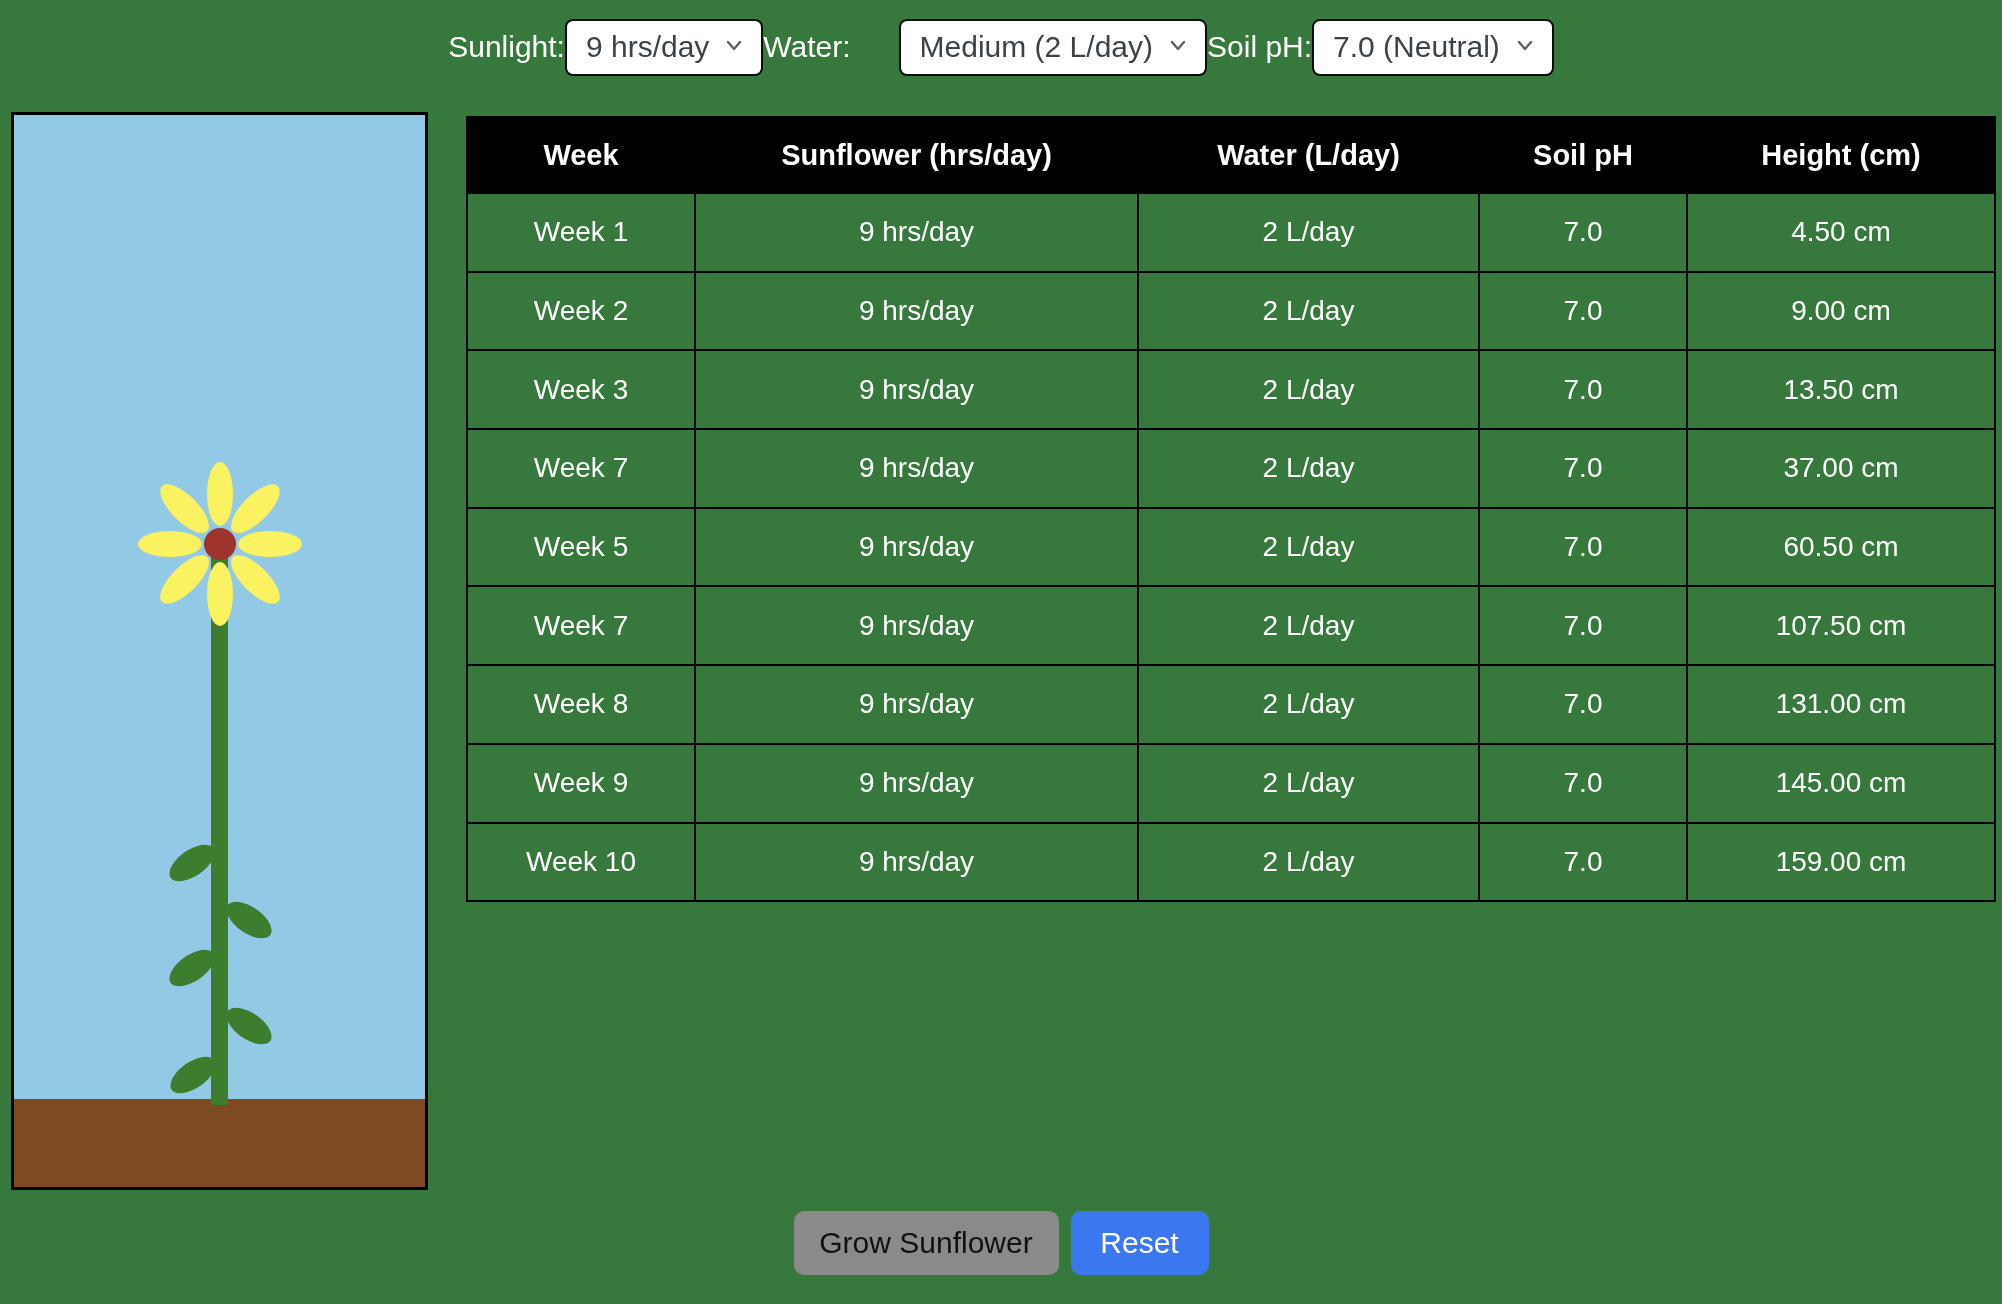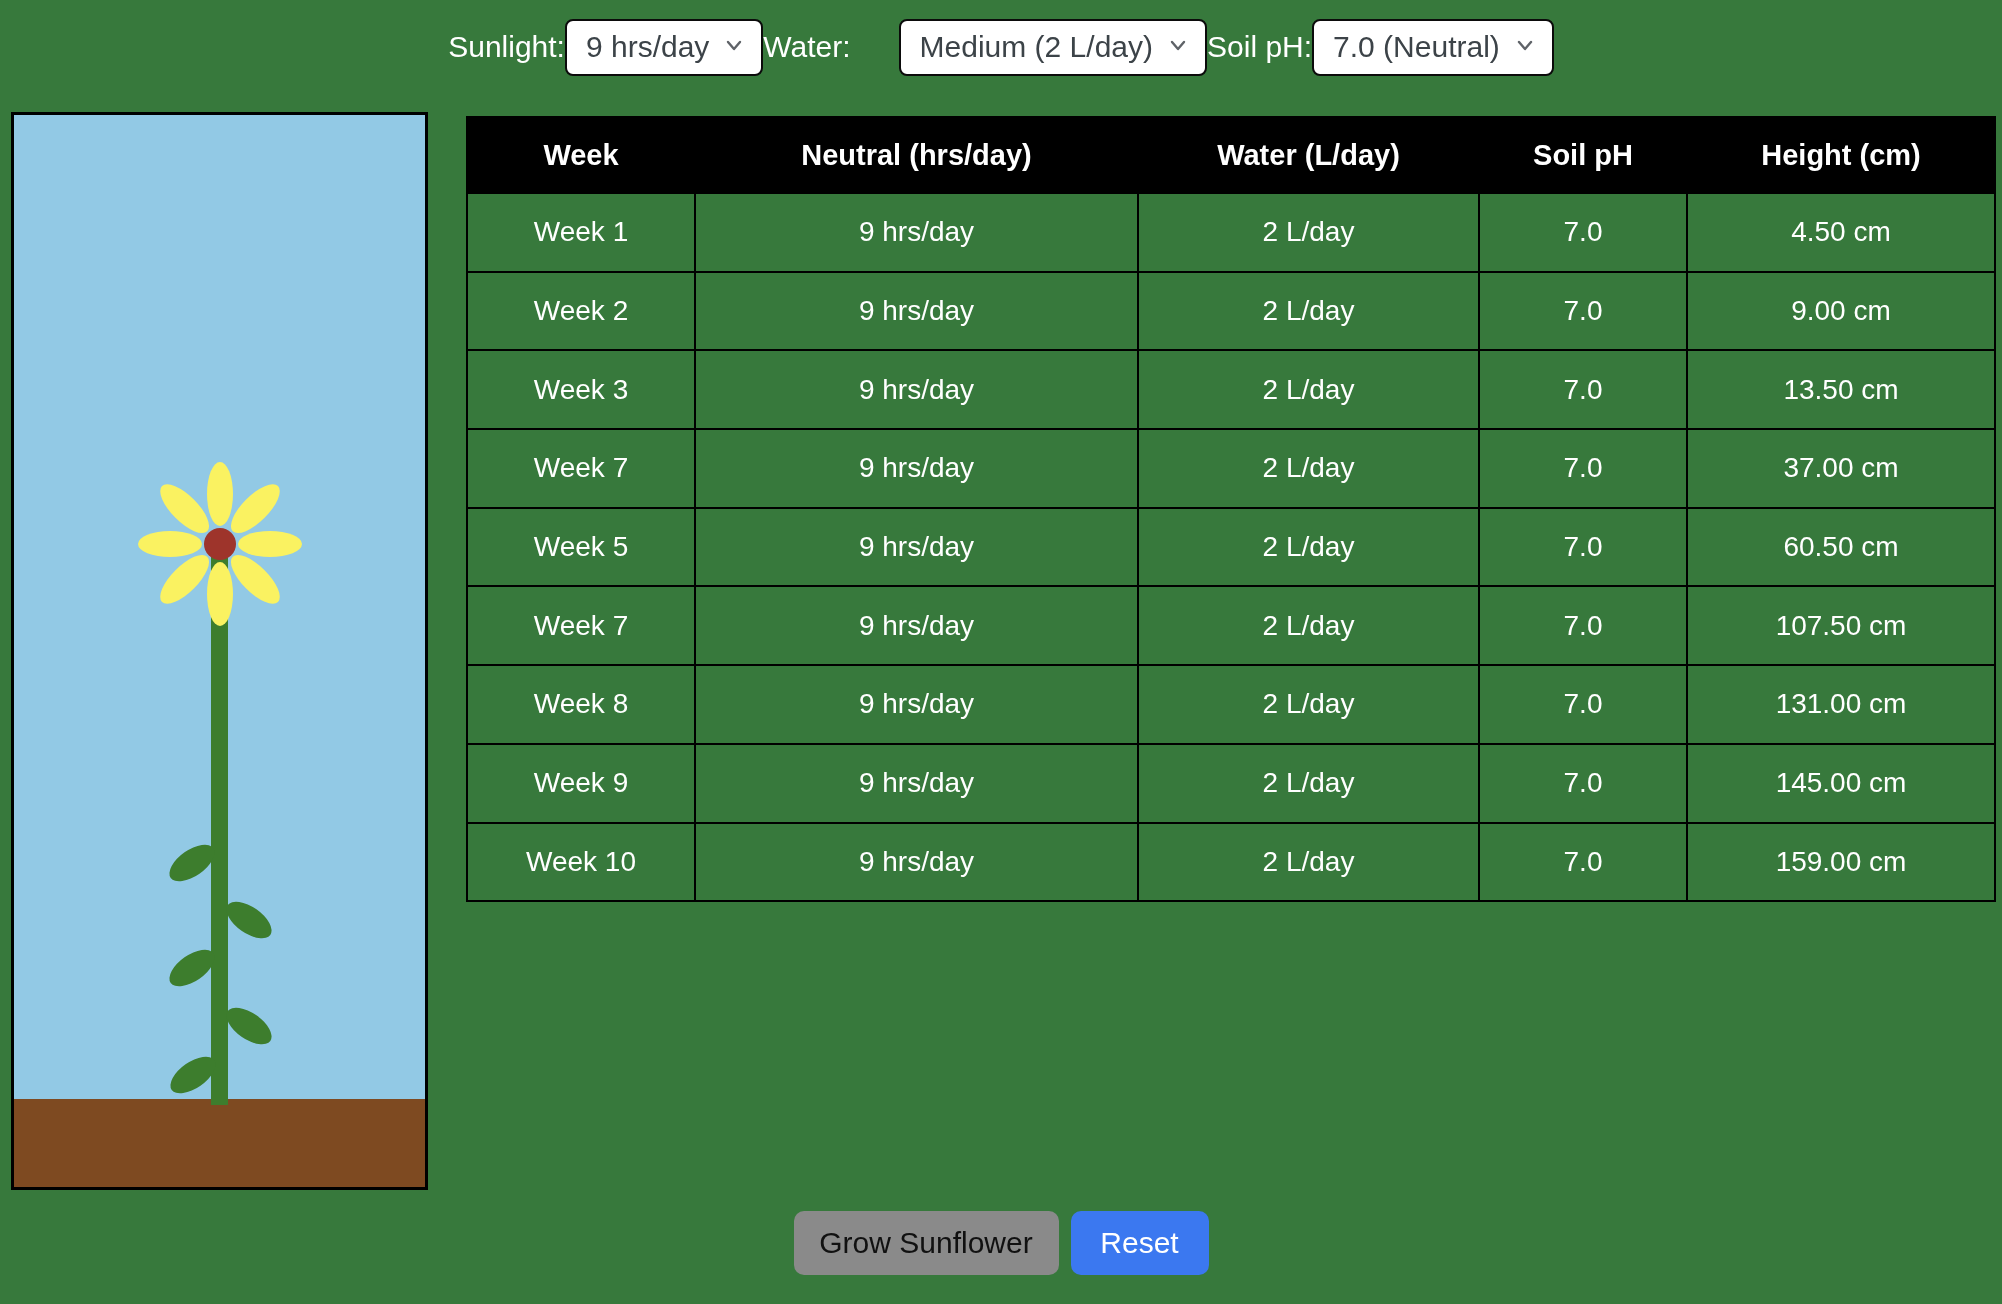--- a/index.html
+++ b/index.html
@@ -152,21 +152,21 @@
   <colgroup>
     <col style="width:228px">
       <col style="width:443px">
       <col style="width:341px">
     <col style="width:208px">
       <col style="width:308px">
   </colgroup>
   <thead>
     <tr>
         <th>Week</th>
-        <th>Neutral (hrs/day)</th>
+        <th>Sunflower (hrs/day)</th>
         <th>Water (L/day)</th>
         <th>Soil pH</th>
         <th>Height (cm)</th>
       </tr>
   </thead>
   <tbody>
       <tr>
         <td>Week 1</td>
         <td>9 hrs/day</td>
         <td>2 L/day</td>

